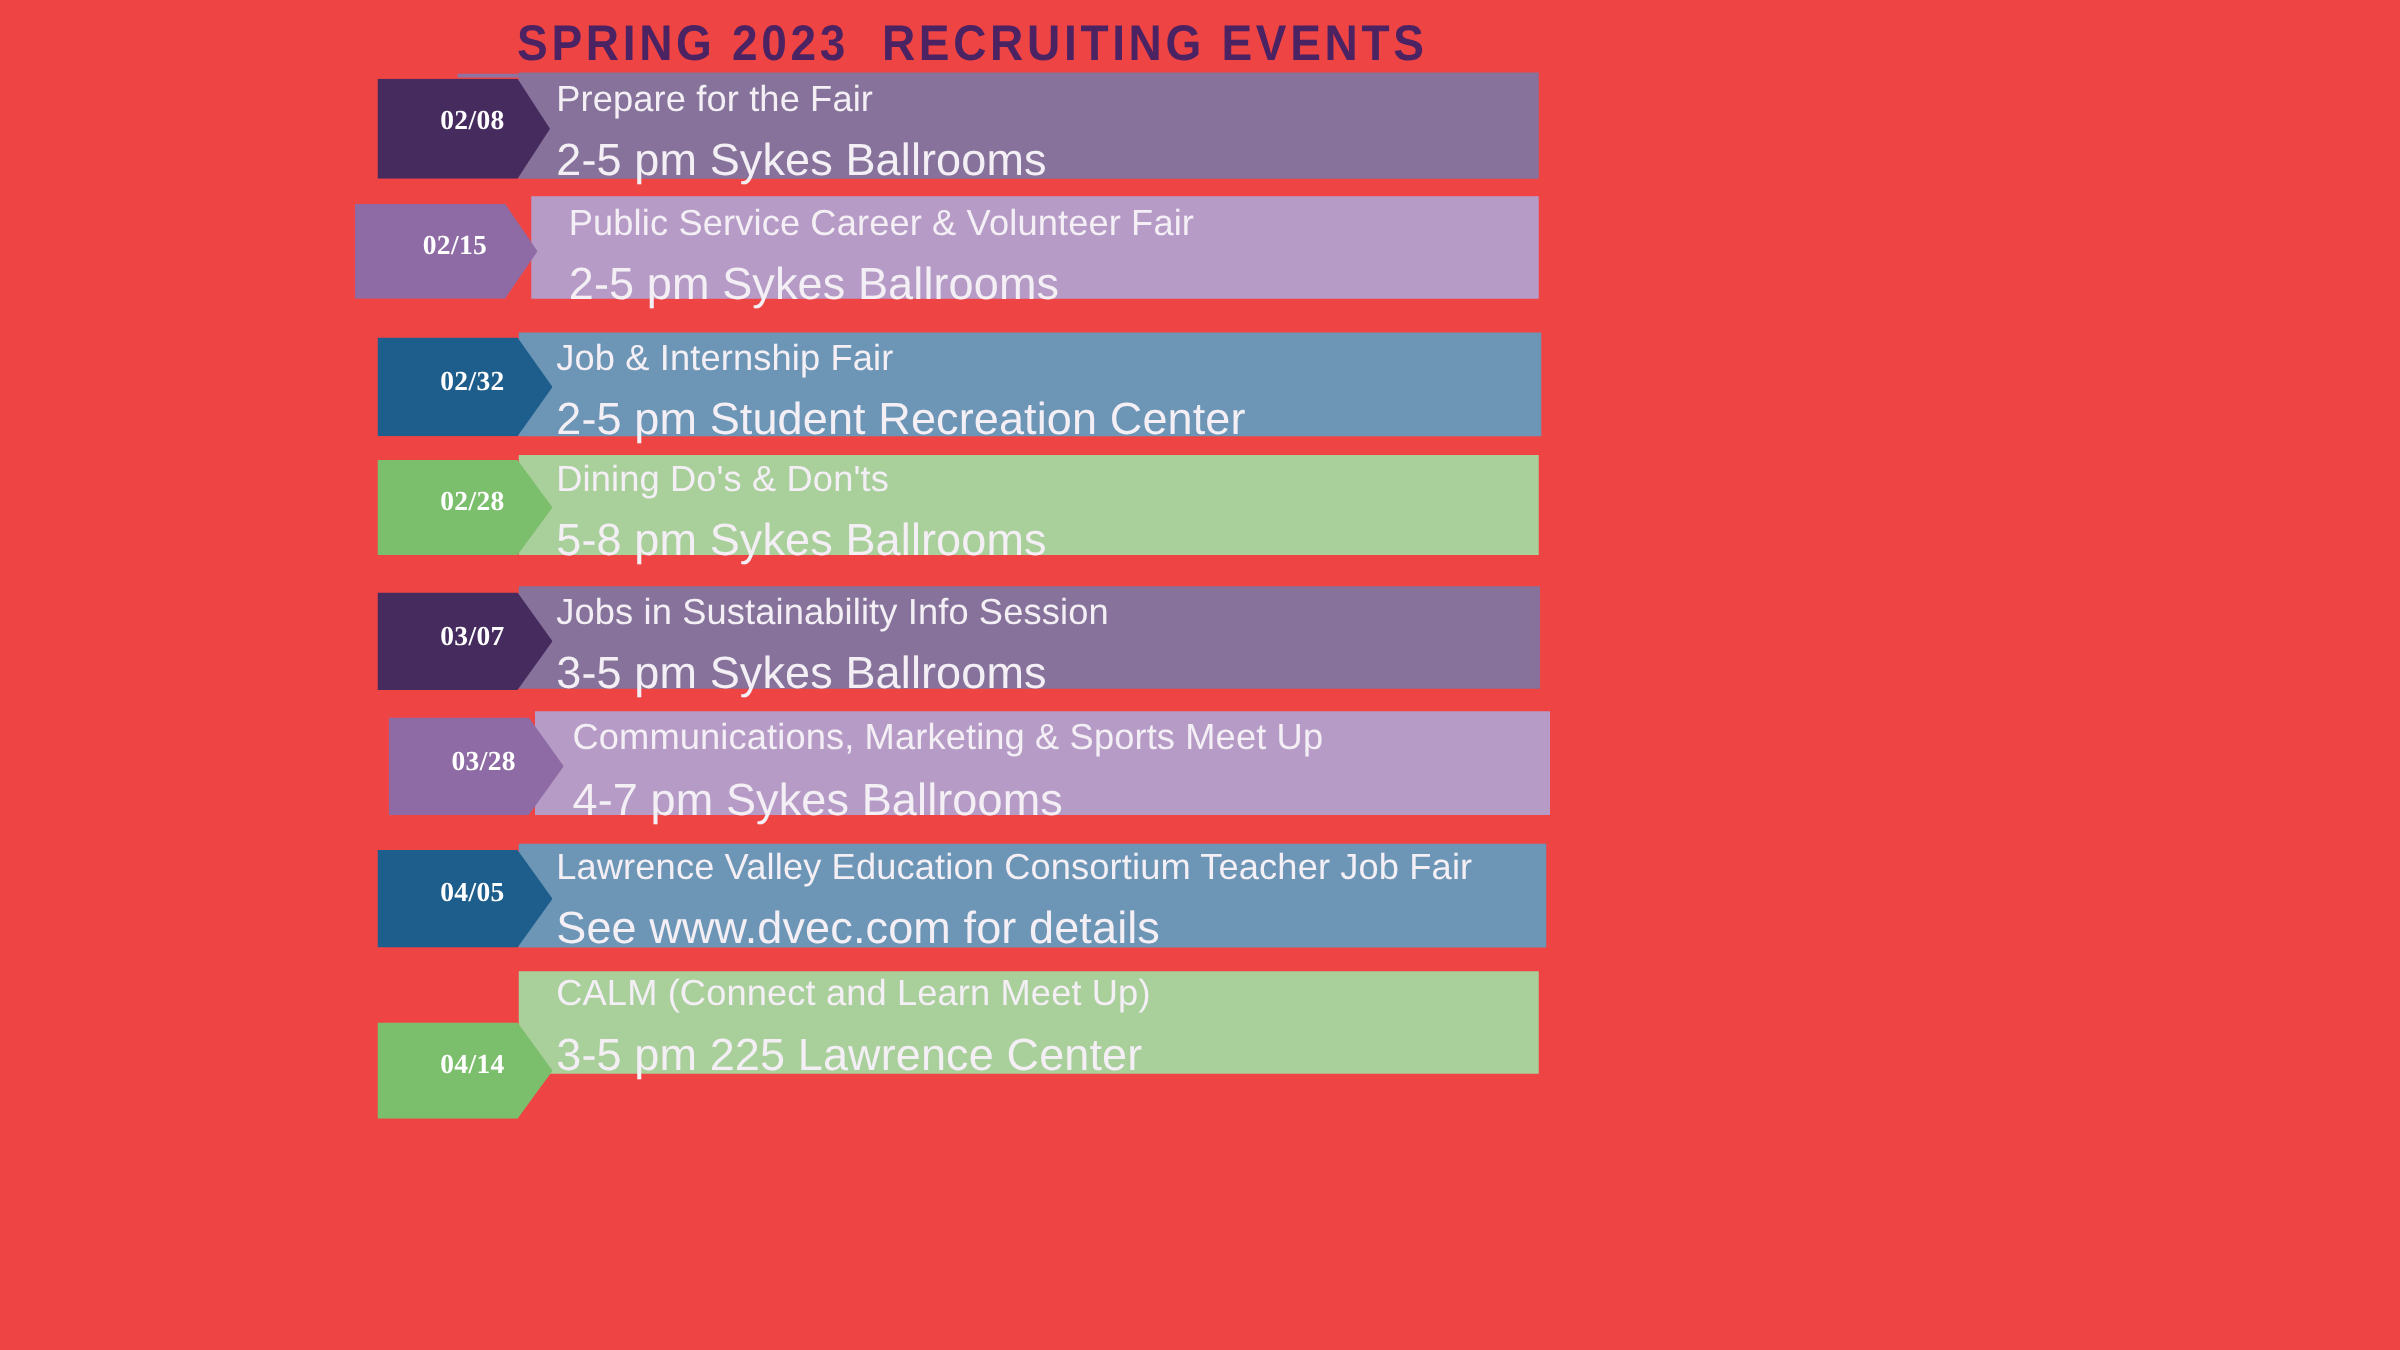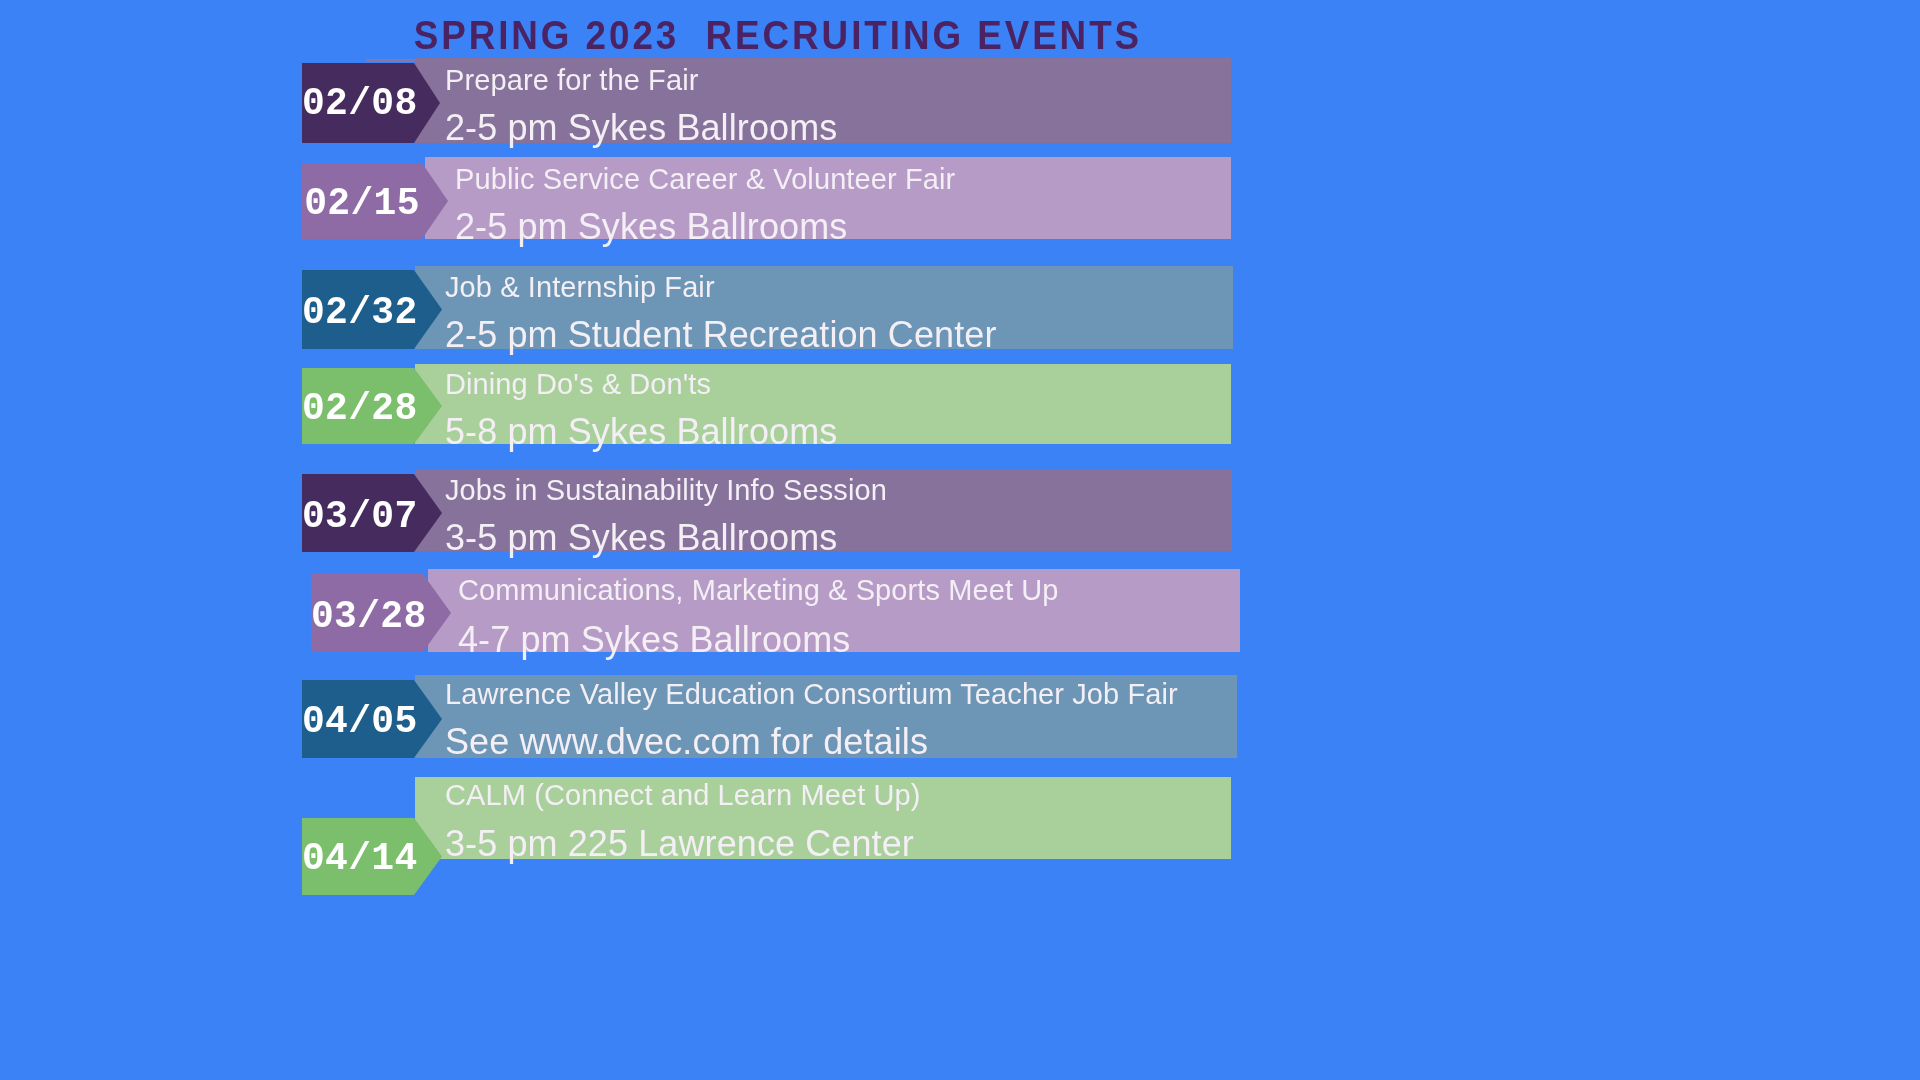--- a/index.html
+++ b/index.html
@@ -12,21 +12,21 @@
     width: 1920px;
     height: 1080px;
     overflow: hidden;
     font-family: "Liberation Sans", "DejaVu Sans", sans-serif;
   }
 
   #poster {
     position: relative;
     width: 1920px;
     height: 1080px;
-    background: #3b82f6;
+    background: #ef4444;
   }
 
   
   #title-block {
     position: absolute;
     left: 0;
     top: 14px;
     width: 1555px;
     text-align: center;
   }
@@ -97,25 +97,26 @@
   .badge-shape {
     position: absolute;
     left: 0;
     top: 0;
     display: block;
   }
   .badge-date {
     position: absolute;
     color: #FFFFFF;
     font-weight: bold;
-    font-size: 38px;
+    font-size: 22px;
     letter-spacing: 0.3px;
-    font-family: Liberation Mono, monospace;
+    font-family: Liberation Serif, serif;
     white-space: nowrap;
     line-height: 1;
+    padding-left: 20px;
   }
 </style>
 </head>
 <body>
 
 <div id="poster">
 
   <div id="title-block">
     <div id="poster-title">SPRING 2023  RECRUITING EVENTS</div>
   </div>
@@ -130,21 +131,21 @@
           <svg class="badge-shape" width="138" height="80" viewBox="0 0 138 80">
             <polygon points="0,0 112,0 138,40 112,80 0,80" fill="#462B5E"></polygon>
           </svg>
           <div class="badge-date" style="color: rgb(255, 255, 255); left: 0px; width: 112px; text-align: center; top: 22px;">02/08</div>
         </div>
       </div>
       <div class="event-row">
         <div class="event-bar" style="left: 425px; top: 157px; width: 806px; height: 82px; background: rgb(182, 155, 198);"></div>
         <div class="event-title-line" style="left: 455px; top: 163px; color: rgb(243, 239, 245);">Public Service Career &amp; Volunteer Fair</div>
         <div class="event-sub-line" style="left: 455px; top: 206px; color: rgb(243, 239, 245);">2-5 pm Sykes  Ballrooms</div>
-        <div class="date-badge" style="left: 302px; top: 163px; width: 146px; height: 76px;">
+        <div class="date-badge" style="left: 284px; top: 163px; width: 146px; height: 76px;">
           <svg class="badge-shape" width="146" height="76" viewBox="0 0 146 76">
             <polygon points="0,0 120,0 146,38 120,76 0,76" fill="#8E6BA4"></polygon>
           </svg>
           <div class="badge-date" style="color: rgb(255, 255, 255); left: 0px; width: 120px; text-align: center; top: 22px;">02/15</div>
         </div>
       </div>
       <div class="event-row">
         <div class="event-bar" style="left: 415px; top: 266px; width: 818px; height: 83px; background: rgb(108, 149, 182);"></div>
         <div class="event-title-line" style="left: 445px; top: 271px; color: rgb(243, 239, 245);">Job &amp; Internship Fair</div>
         <div class="event-sub-line" style="left: 445px; top: 314px; color: rgb(243, 239, 245);">2-5 pm Student Recreation Center</div>

